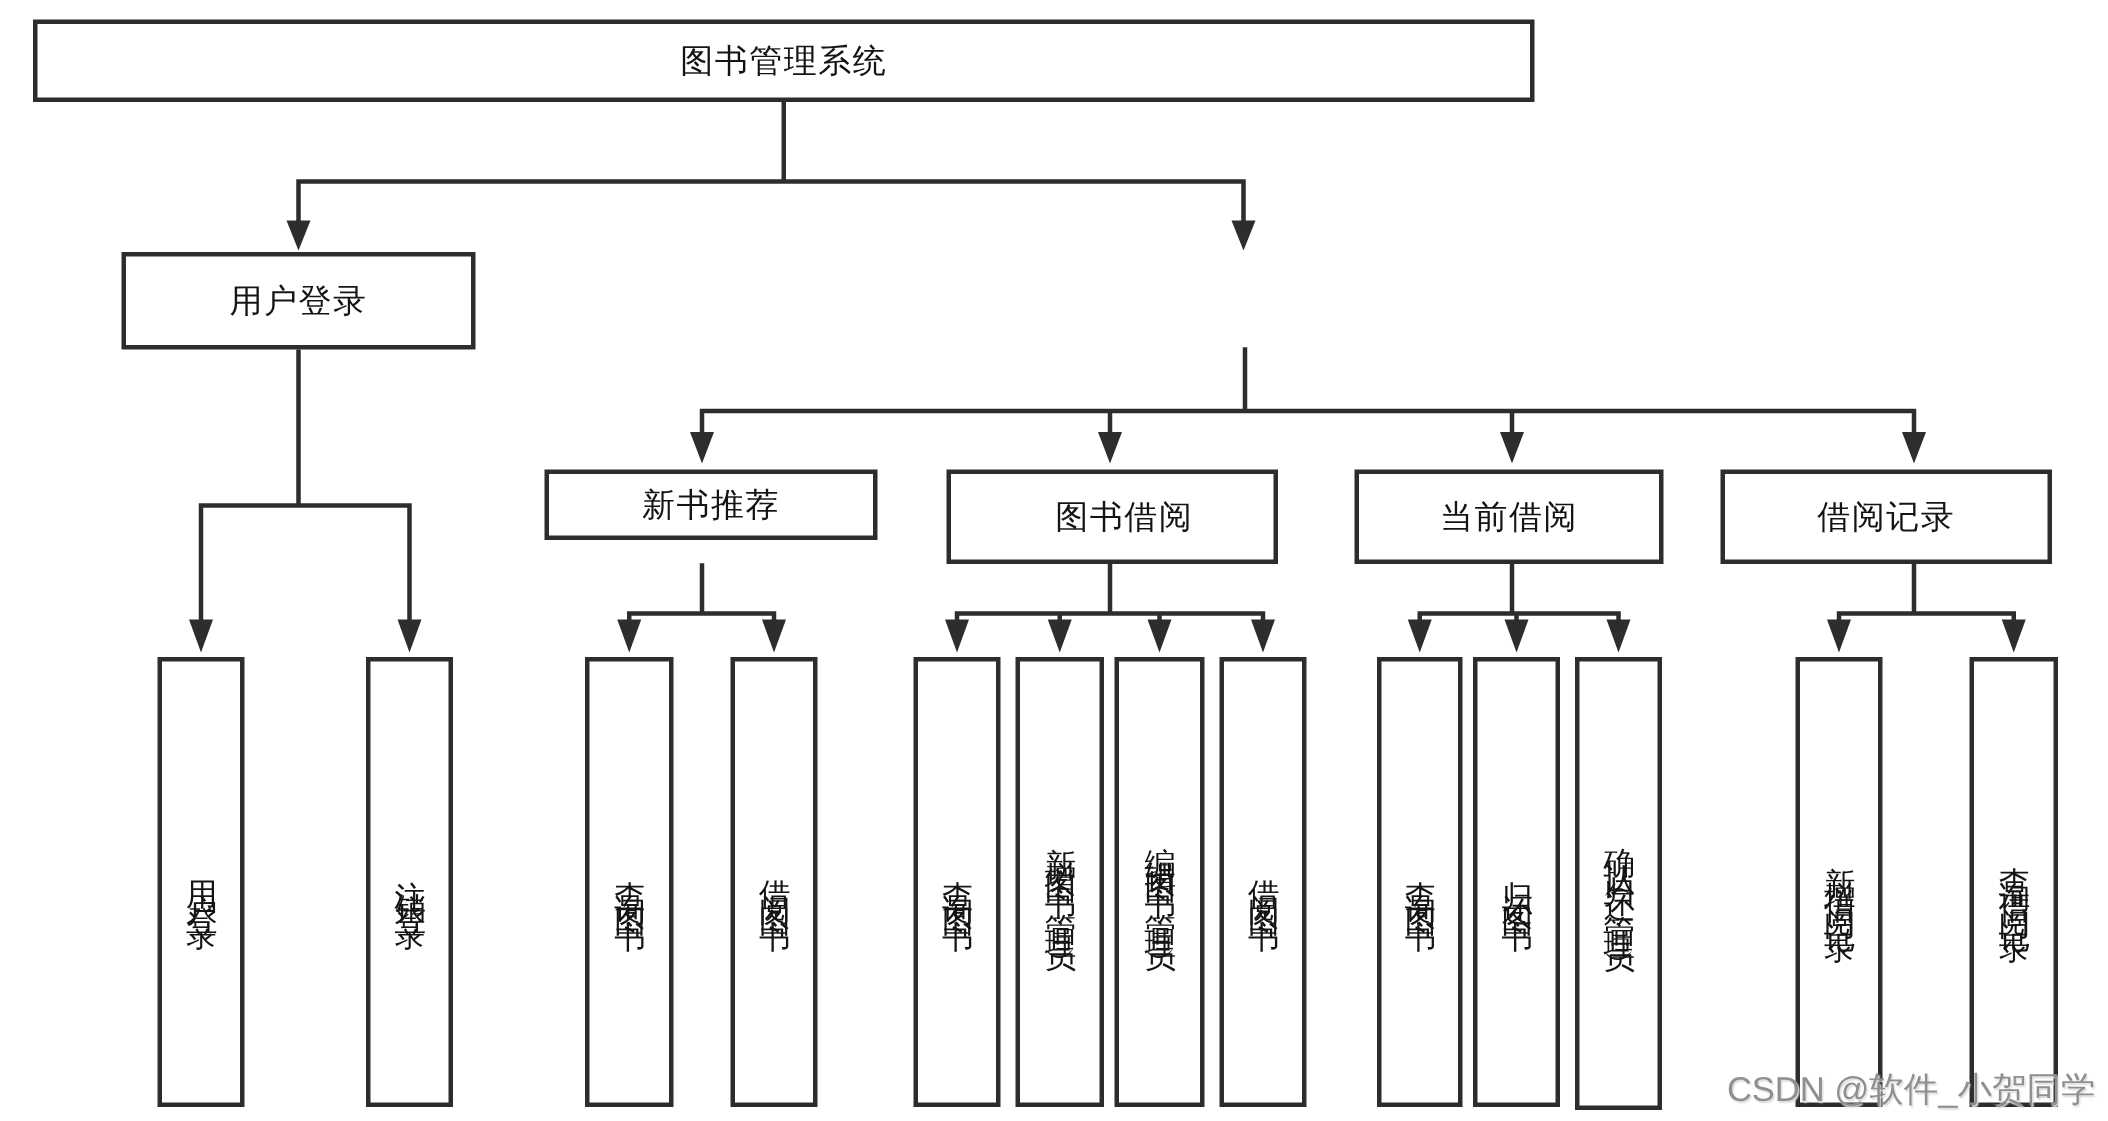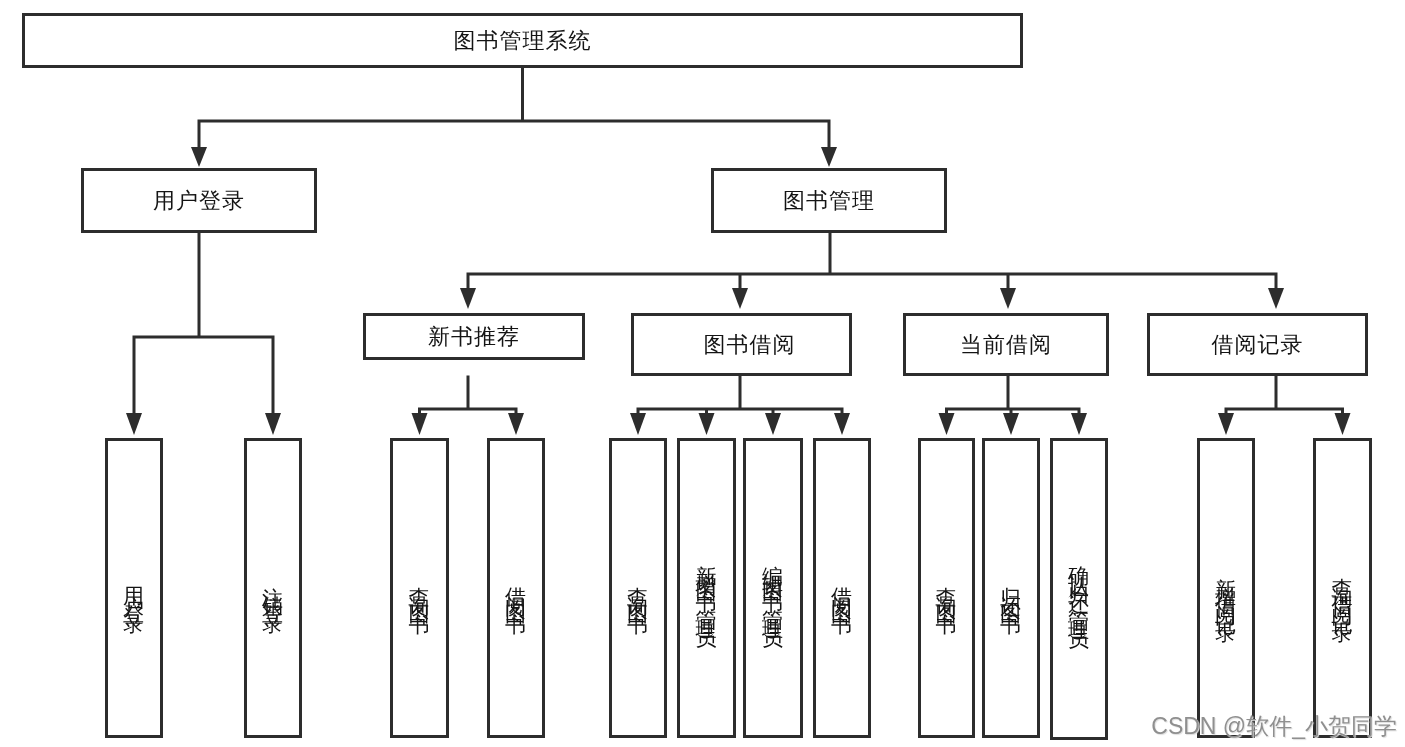--- a/index.html
+++ b/index.html
@@ -119,23 +119,20 @@
     </g>
   </svg>
 
   <div class="node h-node" style="left:22px; top:13px; width:1001px; height:55px;">
     <span>图书管理系统</span>
   </div>
 
   <div class="node h-node" style="left:81px; top:168px; width:236px; height:65px;">
     <span>用户登录</span>
   </div>
-  <div class="node h-node" style="left:711px; top:168px; width:236px; height:65px;">
-    <span>图书管理</span>
-  </div>
 
   <div class="node h-node" style="left:363px; top:313px; width:222px; height:47px;">
     <span>新书推荐</span>
   </div>
   <div class="node h-node" style="left:631px; top:313px; width:221px; height:63px;padding-left:16px;">
     <span>图书借阅</span>
   </div>
   <div class="node h-node" style="left:903px; top:313px; width:206px; height:63px;">
     <span>当前借阅</span>
   </div>

